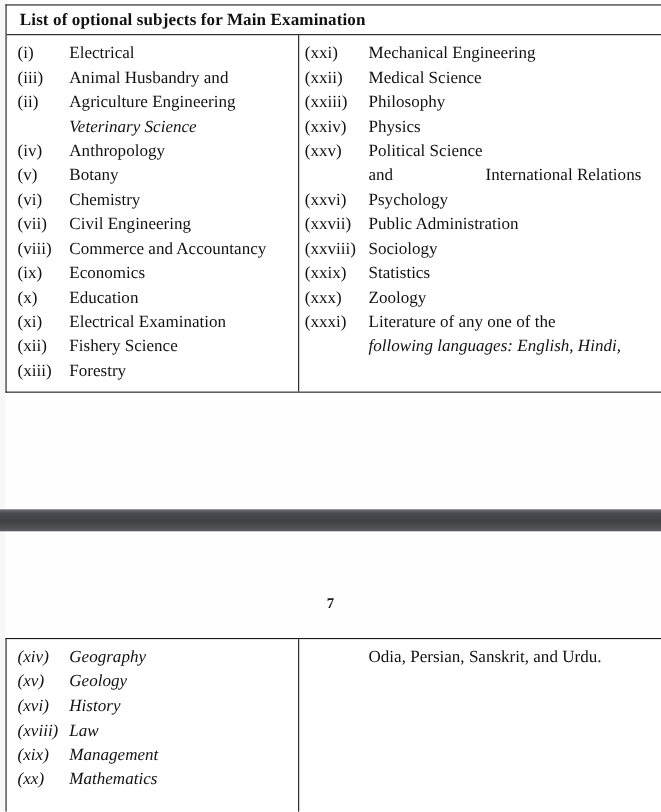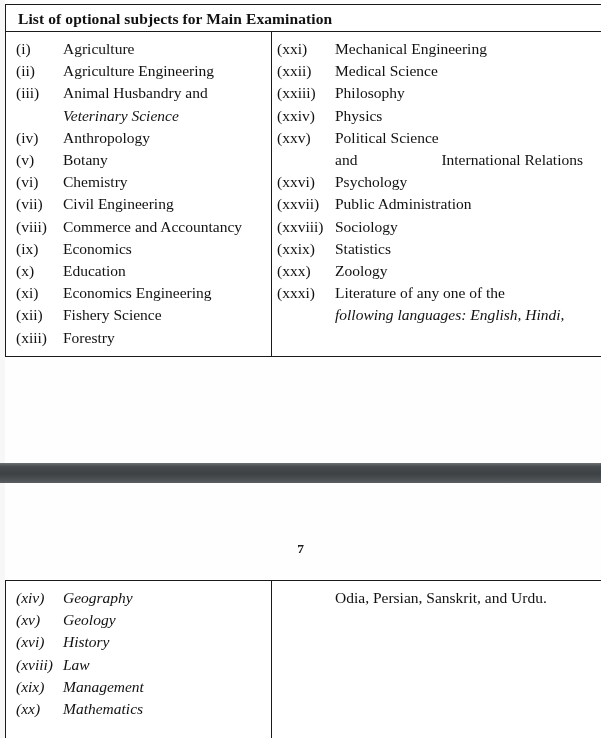--- a/index.html
+++ b/index.html
@@ -173,30 +173,30 @@
     <div class="table-title-row">
       <div class="table-title">List of optional subjects for Main Examination</div>
     </div>
 
     <div class="cols">
 
       <div class="col-left">
 
         <div class="subj">
           <span class="num">(i)</span>
-          <span class="label">Agriculture</span>
+          <span class="label">Electrical</span>
+        </div>
+        <div class="subj">
+          <span class="num">(iii)</span>
+          <span class="label">Animal Husbandry and</span>
         </div>
         <div class="subj">
           <span class="num">(ii)</span>
           <span class="label">Agriculture Engineering</span>
         </div>
-        <div class="subj">
-          <span class="num">(iii)</span>
-          <span class="label">Animal Husbandry and</span>
-        </div>
         <div class="cont">Veterinary Science</div>
         <div class="subj">
           <span class="num">(iv)</span>
           <span class="label">Anthropology</span>
         </div>
         <div class="subj">
           <span class="num">(v)</span>
           <span class="label">Botany</span>
         </div>
         <div class="subj">
@@ -214,21 +214,21 @@
         <div class="subj">
           <span class="num">(ix)</span>
           <span class="label">Economics</span>
         </div>
         <div class="subj">
           <span class="num">(x)</span>
           <span class="label">Education</span>
         </div>
         <div class="subj">
           <span class="num">(xi)</span>
-          <span class="label">Economics Engineering</span>
+          <span class="label">Electrical Examination</span>
         </div>
         <div class="subj">
           <span class="num">(xii)</span>
           <span class="label">Fishery Science</span>
         </div>
         <div class="subj">
           <span class="num">(xiii)</span>
           <span class="label">Forestry</span>
         </div>
       </div>

